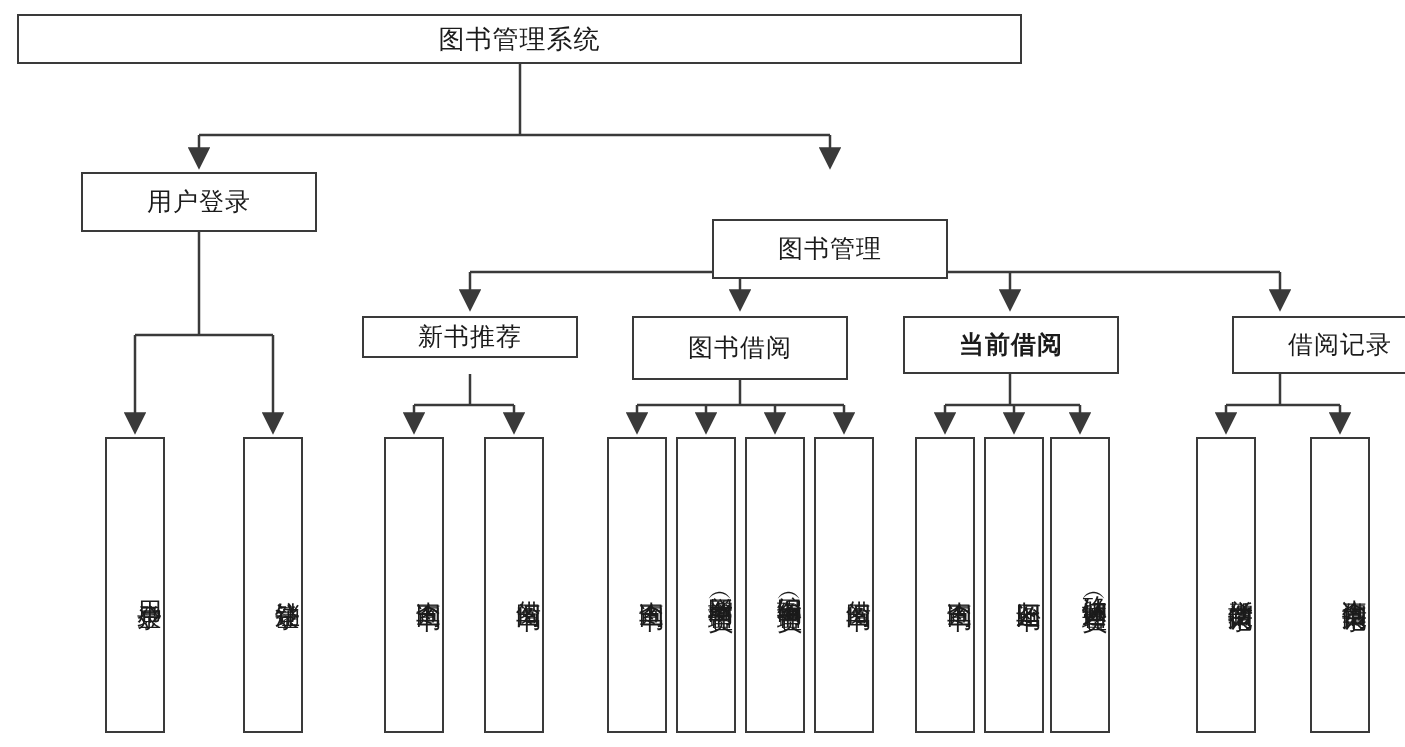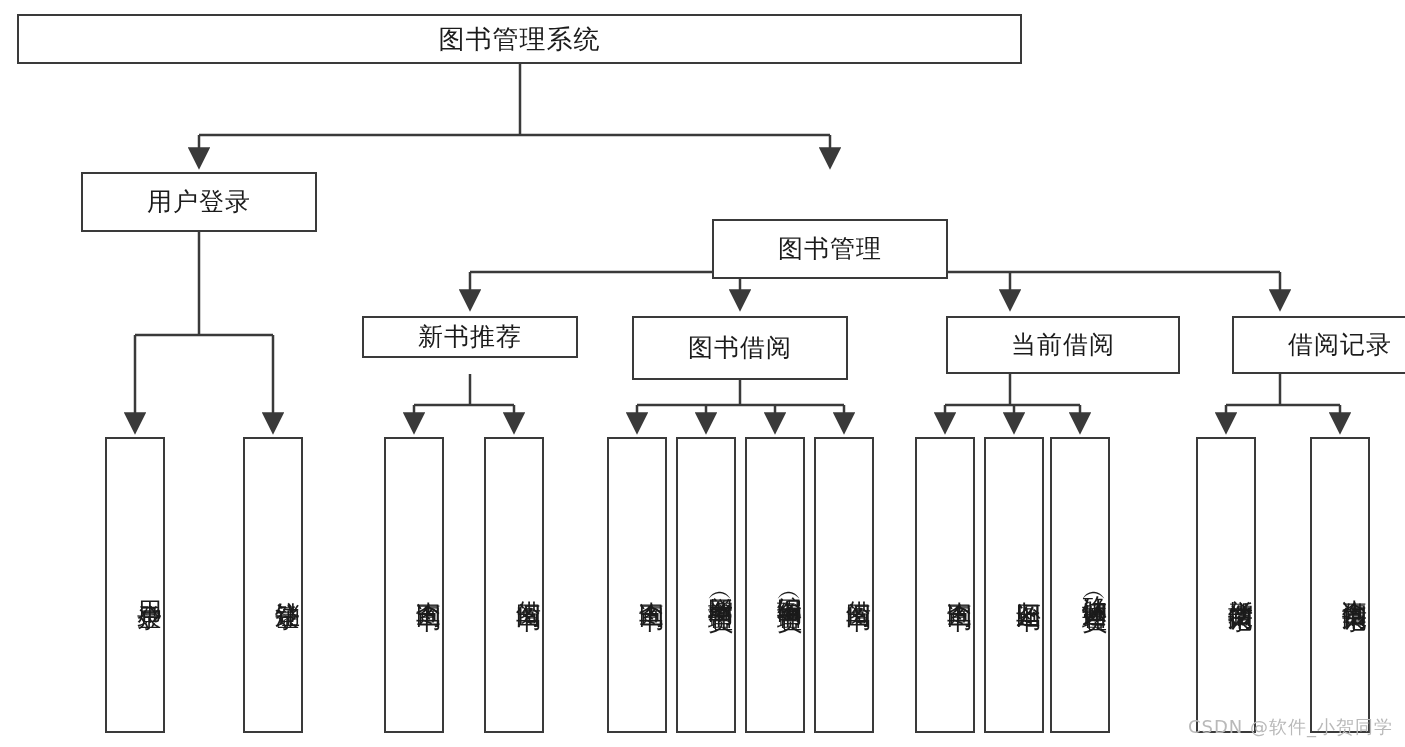--- a/index.html
+++ b/index.html
@@ -127,21 +127,21 @@
     </g>
   </svg>
 
   <div class="node horiz root" style="left:17px; top:14px; width:1005px; height:50px;">图书管理系统</div>
 
   <div class="node horiz" style="left:81px; top:172px; width:236px; height:60px;">用户登录</div>
   <div class="node horiz" style="left:712px; top:172px; width:236px; height:60px;margin-top:47px;">图书管理</div>
 
   <div class="node horiz" style="left:362px; top:316px; width:216px; height:42px;">新书推荐</div>
   <div class="node horiz" style="left:632px; top:316px; width:216px; height:64px;">图书借阅</div>
-  <div class="node horiz" style="left:946px; top:316px; width:234px; height:58px;">当前借阅</div>
+  <div class="node horiz" style="left:903px; top:316px; width:216px; height:58px;font-weight:bold;">当前借阅</div>
   <div class="node horiz" style="left:1232px; top:316px; width:216px; height:58px;">借阅记录</div>
 
   <div class="node vert" style="left:105px; top:437px; width:60px; height:296px;">
     <span class="vtext">用户登录</span>
   </div>
   <div class="node vert" style="left:243px; top:437px; width:60px; height:296px;">
     <span class="vtext">注销登录</span>
   </div>
 
   <div class="node vert" style="left:384px; top:437px; width:60px; height:296px;">
@@ -174,15 +174,14 @@
     <span class="vtext">确认归还（管理员）</span>
   </div>
 
   <div class="node vert" style="left:1196px; top:437px; width:60px; height:296px;">
     <span class="vtext">新增借阅记录</span>
   </div>
   <div class="node vert" style="left:1310px; top:437px; width:60px; height:296px;">
     <span class="vtext">查询借阅记录</span>
   </div>
 
-  <div id="watermark">CSDN @软件_小贺同学</div>
 
 </div>
 
 </body></html>

